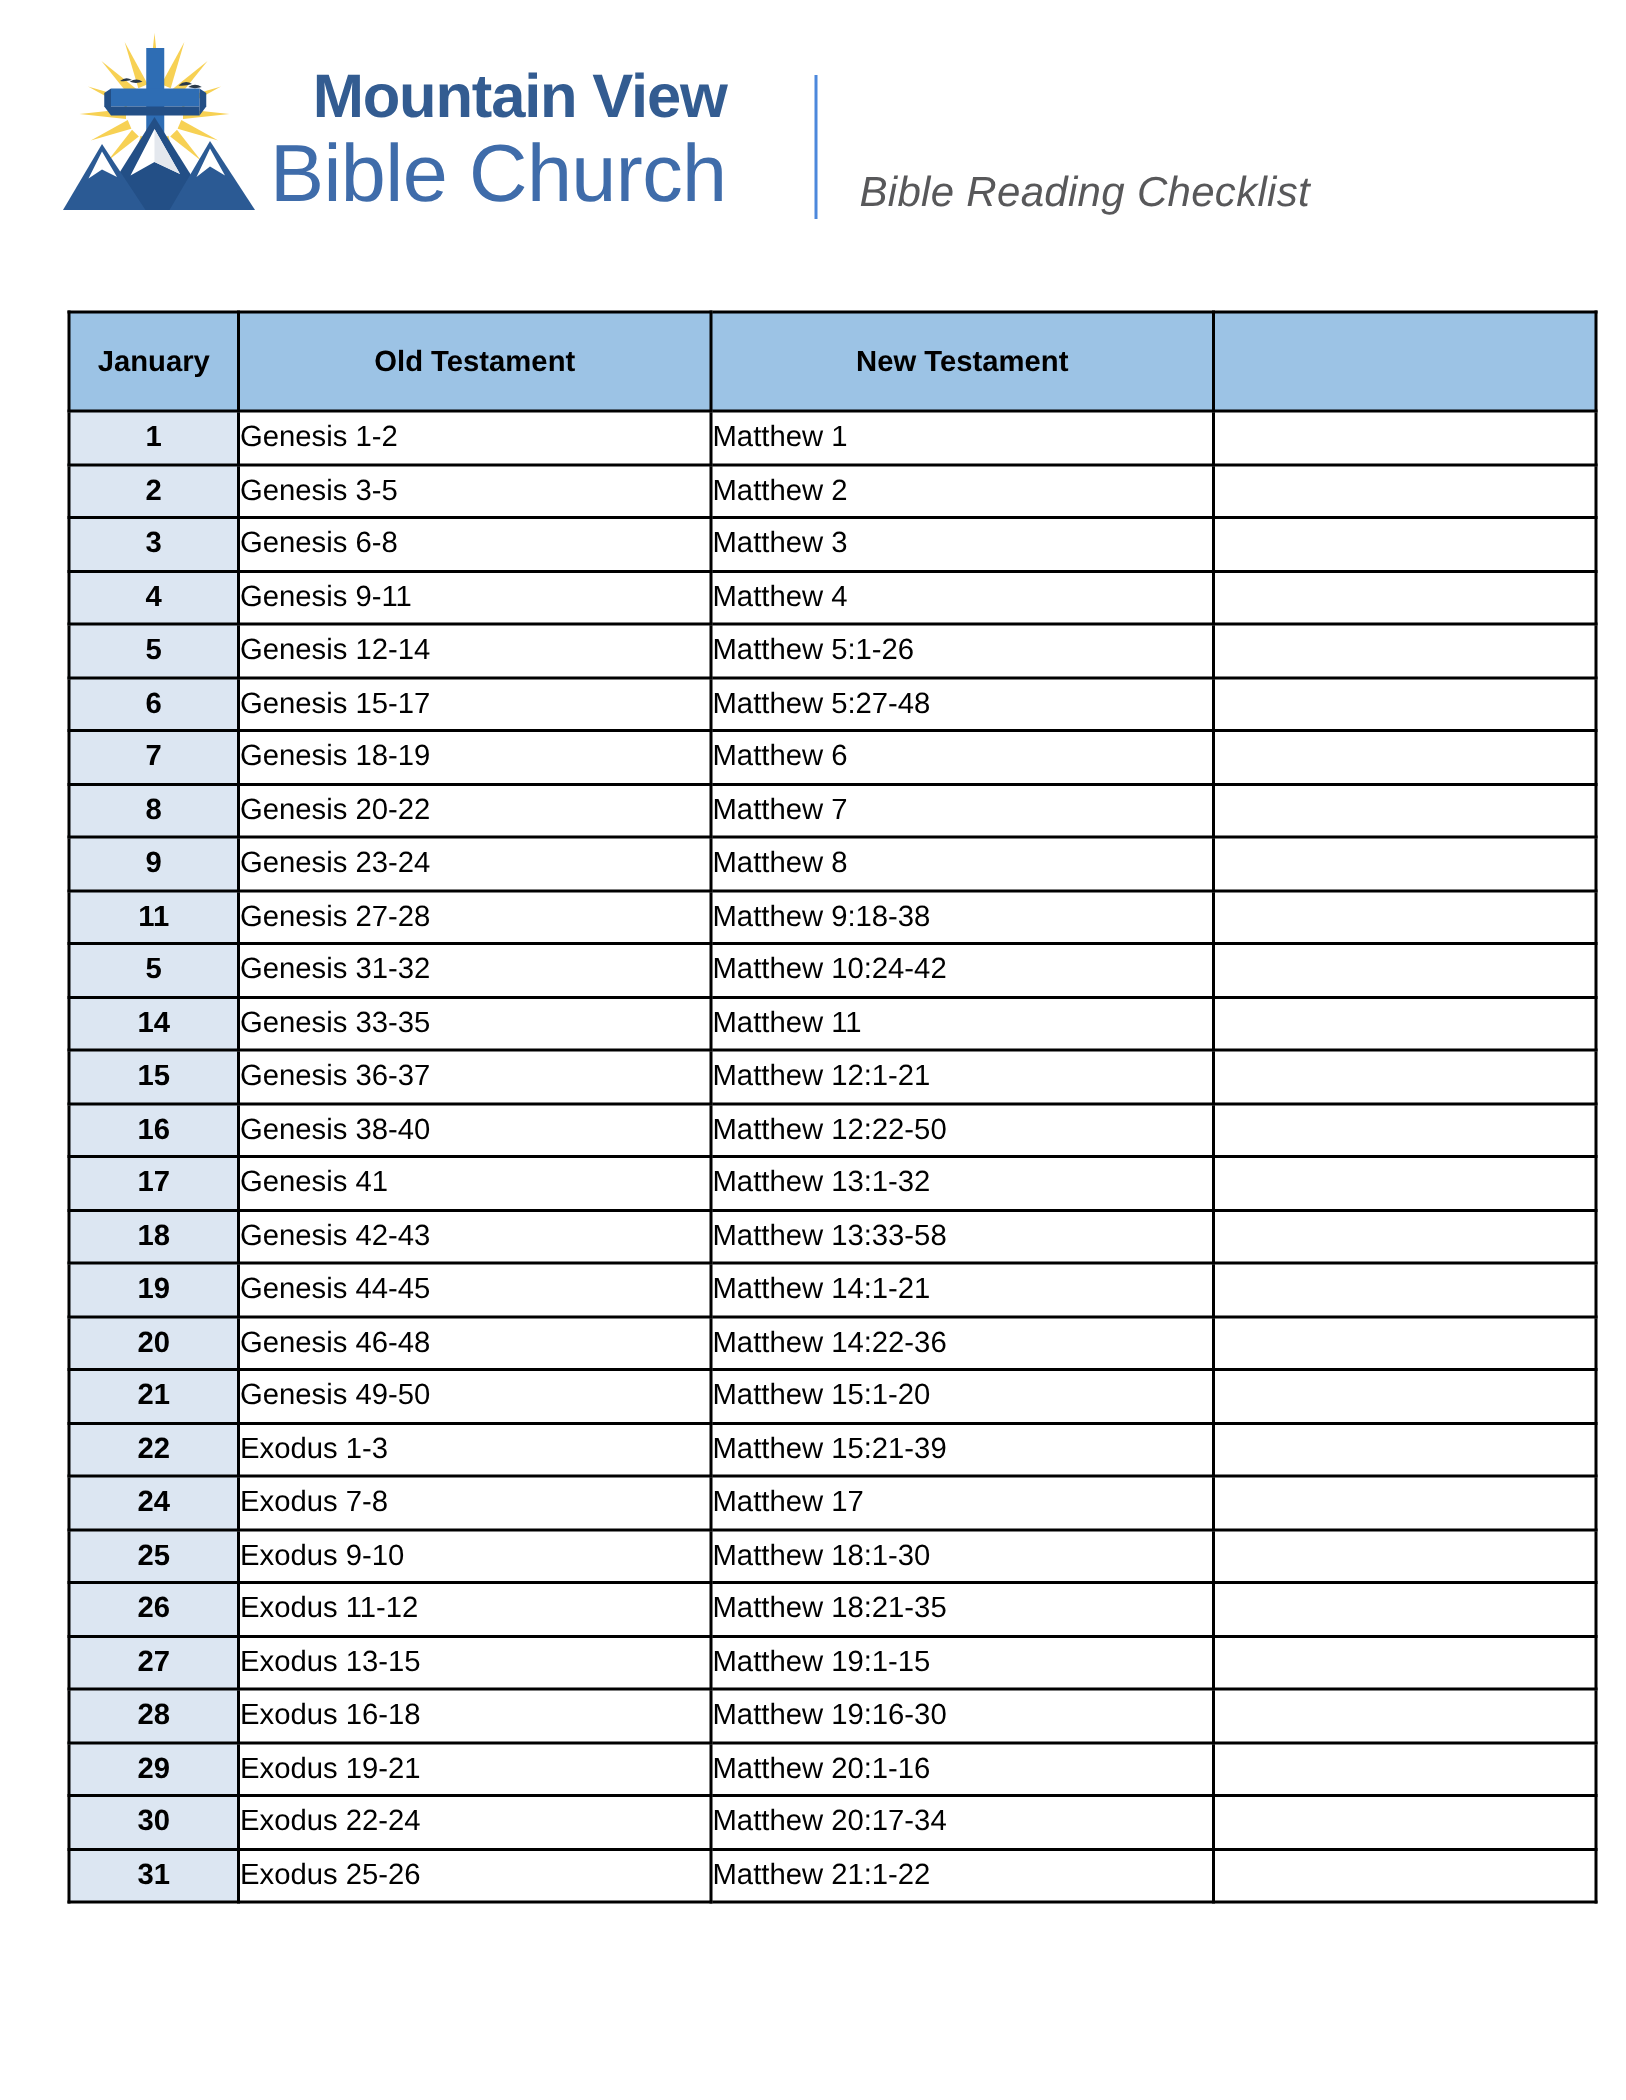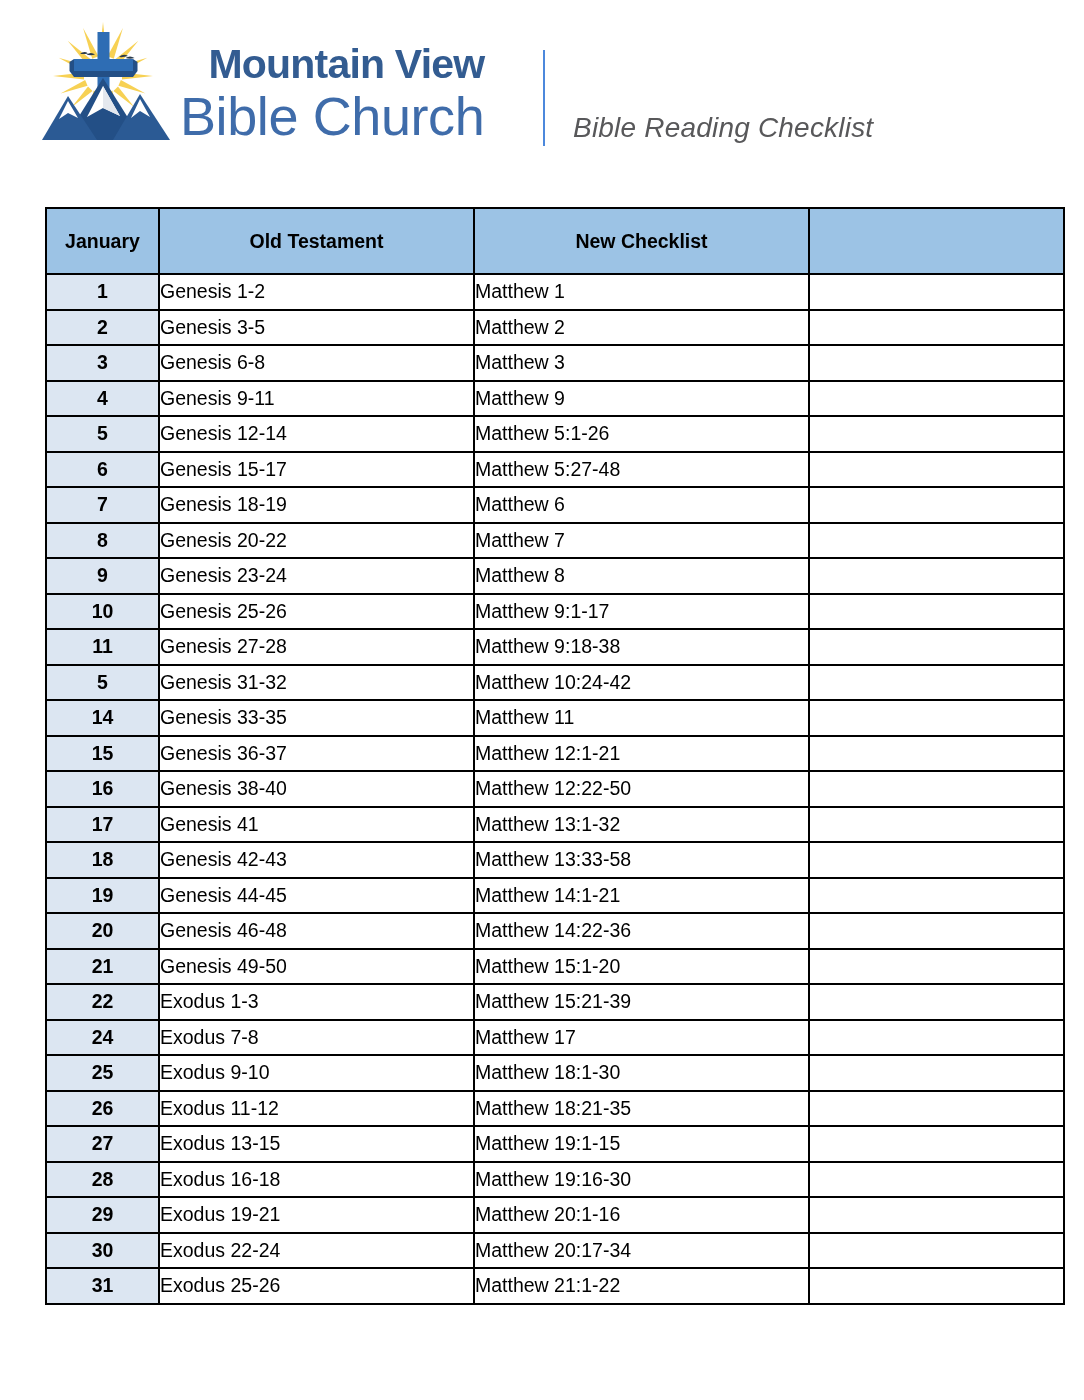--- a/index.html
+++ b/index.html
@@ -226,21 +226,21 @@
     <colgroup>
       <col class="c-day">
       <col class="c-ot">
       <col class="c-nt">
       <col class="c-chk">
     </colgroup>
     <thead>
       <tr>
         <th class="month-head">January</th>
         <th>Old Testament</th>
-        <th>New Checklist</th>
+        <th>New Testament</th>
         <th></th>
       </tr>
     </thead>
     <tbody id="checklist-body">
         <tr>
           <td class="day-cell">1</td>
           <td class="ref-cell">Genesis 1-2</td>
           <td class="ref-cell">Matthew 1</td>
           <td class="check-cell"></td>
         </tr>
@@ -252,21 +252,21 @@
         </tr>
         <tr>
           <td class="day-cell">3</td>
           <td class="ref-cell">Genesis 6-8</td>
           <td class="ref-cell">Matthew 3</td>
           <td class="check-cell"></td>
         </tr>
         <tr>
           <td class="day-cell">4</td>
           <td class="ref-cell">Genesis 9-11</td>
-          <td class="ref-cell">Matthew 9</td>
+          <td class="ref-cell">Matthew 4</td>
           <td class="check-cell"></td>
         </tr>
         <tr>
           <td class="day-cell">5</td>
           <td class="ref-cell">Genesis 12-14</td>
           <td class="ref-cell">Matthew 5:1-26</td>
           <td class="check-cell"></td>
         </tr>
         <tr>
           <td class="day-cell">6</td>
@@ -286,26 +286,20 @@
           <td class="ref-cell">Matthew 7</td>
           <td class="check-cell"></td>
         </tr>
         <tr>
           <td class="day-cell">9</td>
           <td class="ref-cell">Genesis 23-24</td>
           <td class="ref-cell">Matthew 8</td>
           <td class="check-cell"></td>
         </tr>
         <tr>
-          <td class="day-cell">10</td>
-          <td class="ref-cell">Genesis 25-26</td>
-          <td class="ref-cell">Matthew 9:1-17</td>
-          <td class="check-cell"></td>
-        </tr>
-        <tr>
           <td class="day-cell">11</td>
           <td class="ref-cell">Genesis 27-28</td>
           <td class="ref-cell">Matthew 9:18-38</td>
           <td class="check-cell"></td>
         </tr>
         <tr>
           <td class="day-cell">5</td>
           <td class="ref-cell">Genesis 31-32</td>
           <td class="ref-cell">Matthew 10:24-42</td>
           <td class="check-cell"></td>

